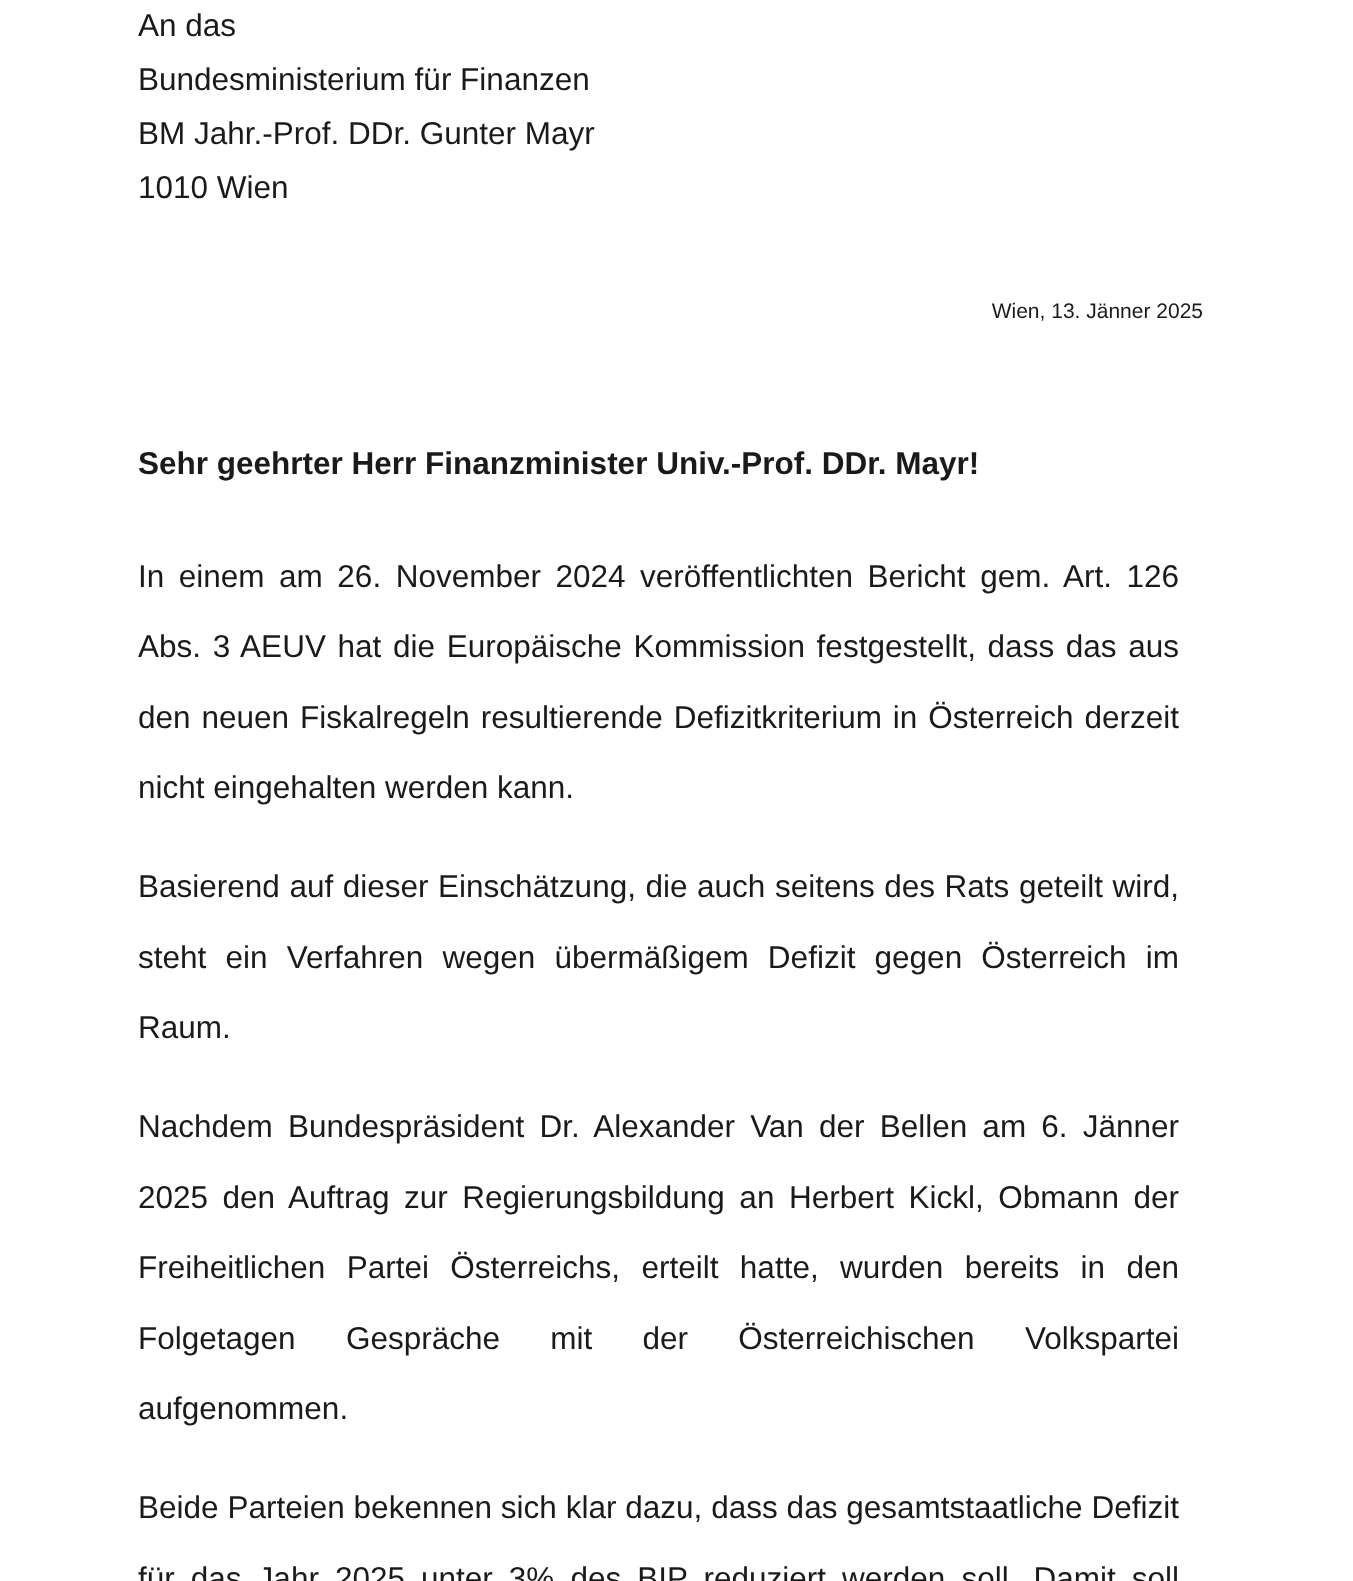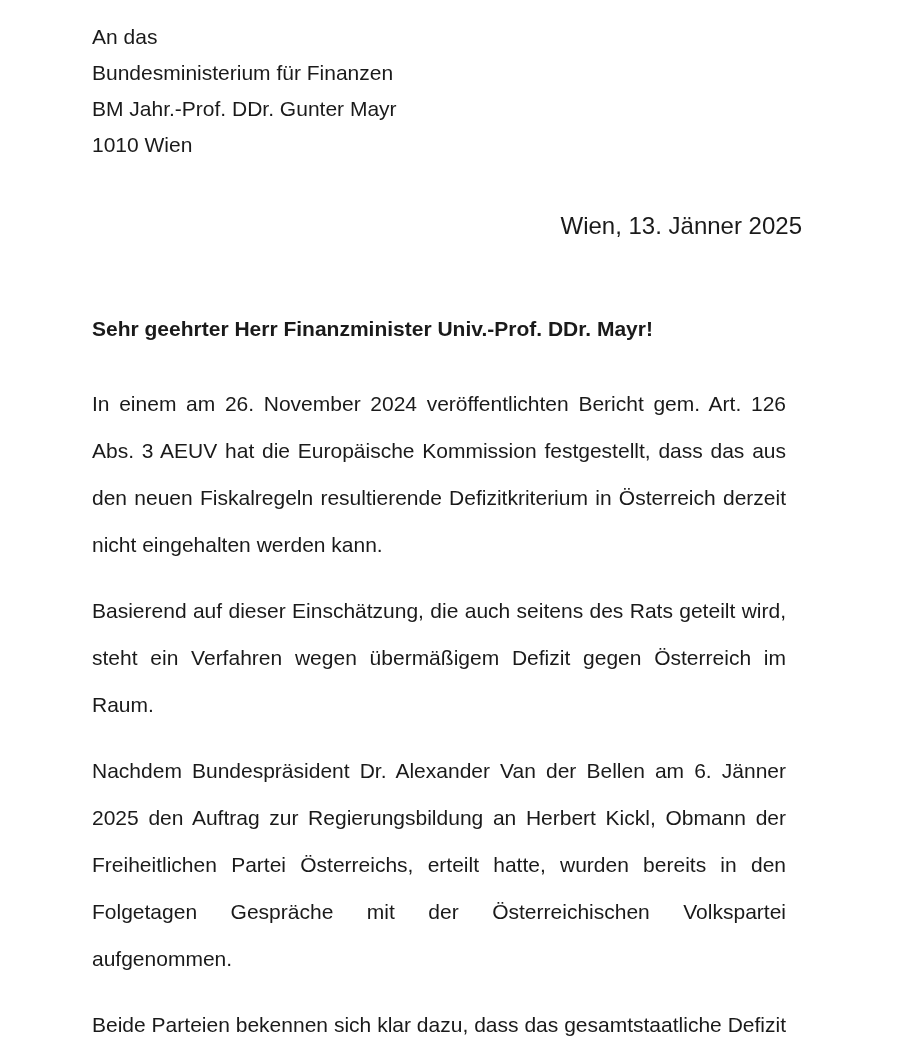--- a/index.html
+++ b/index.html
@@ -25,33 +25,33 @@
 
   .letter-body {
     position: absolute;
     left: 92px;
     top: 0;
     width: 710px;
   }
 
   
   .address-block {
-    padding-top: 19px;
+    padding-top: 0;
   }
   .address-line {
     font-size: 21px;
     line-height: 36px;
     text-align: left;
     white-space: nowrap;
   }
 
   
   .date-line {
     margin-top: 45px;
-    font-size: 24px;
+    font-size: 14px;
     line-height: 36px;
     text-align: right;
   }
 
   
   .salutation {
     margin-top: 68px;
     font-size: 21px;
     line-height: 34px;
     text-align: left;

